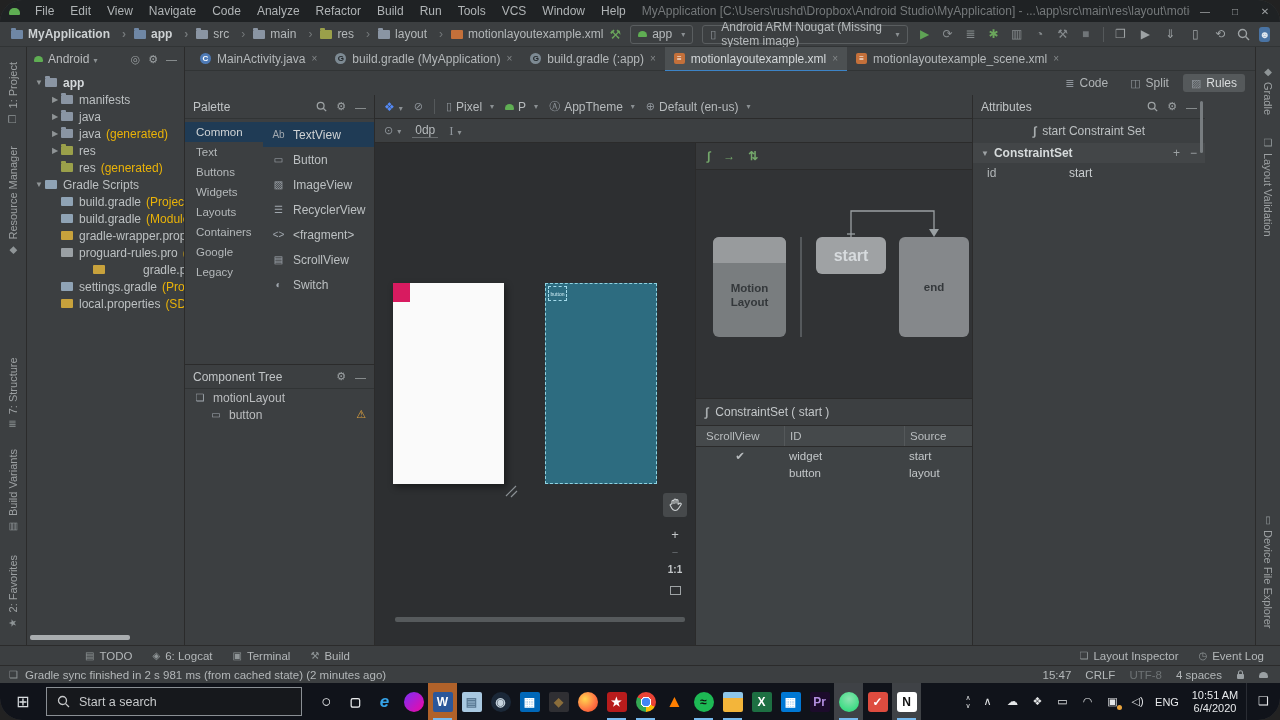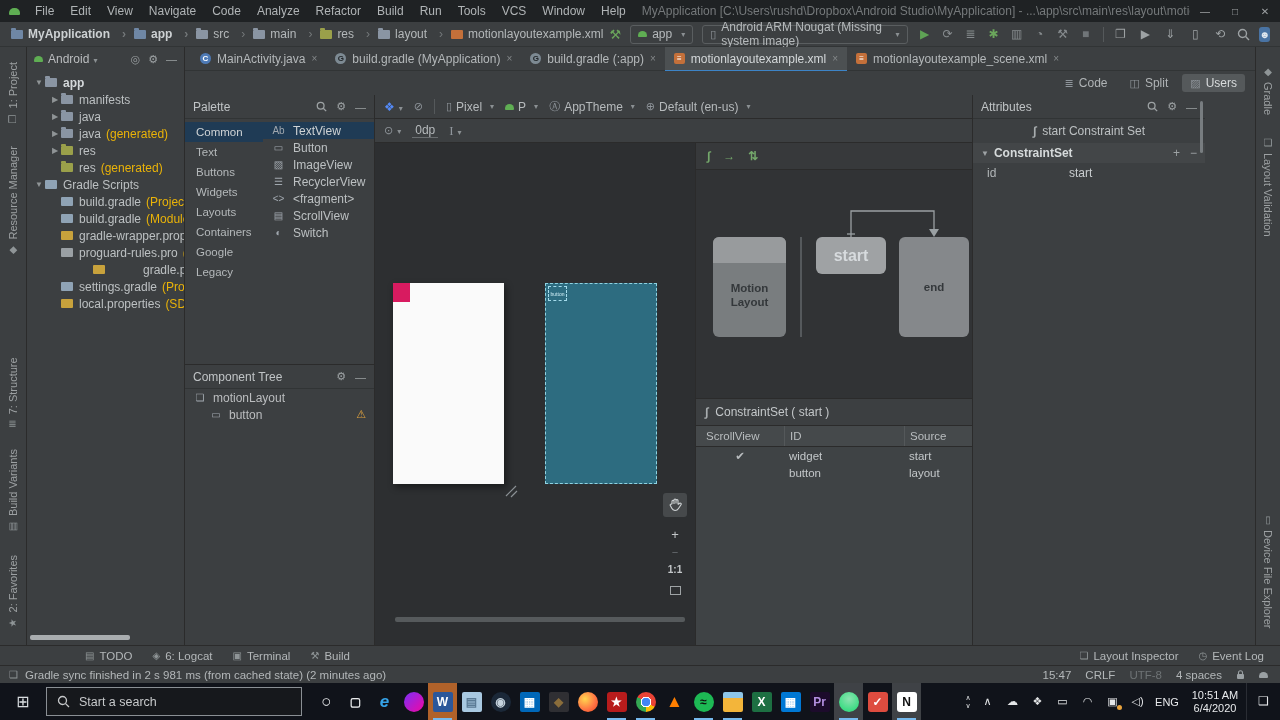--- a/index.html
+++ b/index.html
@@ -1,18 +1,18 @@
 <!DOCTYPE html>
 <html><head>
 <meta charset="utf-8">
 <style>
   * { margin:0; padding:0; box-sizing:border-box; }
   html,body { background:#222; }
   #screen{position:relative;width:1280px;height:720px;background:#3c3f41;overflow:hidden;
-    font-family:"Liberation Sans",sans-serif;font-size:12px;color:#bbbdbf;cursor:default;}
+    font-family:"Liberation Sans",sans-serif;font-size:12px;color:#bbbdbf;cursor:default;border-radius:22px;}
 
   
   .titlebar{position:absolute;left:0;top:0;width:1280px;height:22px;background:#1f2224;display:flex;align-items:center;}
   .droid{display:inline-block;width:11px;height:7px;background:#5fae53;border-radius:5px 5px 1px 1px;}
   .droid.sm{width:9px;height:6px;background:#9aa0a3;}
   .titlebar .droid{margin:0 7px 0 9px;}
   .menu-item{padding:0 8px;color:#b0b4b6;height:22px;line-height:22px;}
   .win-title{flex:1;color:#75797b;margin-left:8px;white-space:nowrap;overflow:hidden;}
   .wc{width:30px;text-align:center;color:#9ea2a4;font-size:10px;}
 
@@ -75,21 +75,21 @@
 
   
   .palette{position:absolute;left:185px;top:95px;width:190px;height:270px;border-right:1px solid #2b2b2b;border-bottom:1px solid #2b2b2b;background:#3c3f41;display:flex;flex-direction:column;}
   .pan-head{height:24px;flex:none;display:flex;align-items:center;gap:9px;padding:0 8px;border-bottom:1px solid #313435;}
   .pan-title{flex:1;color:#c0c4c6;}
   .pal-body{flex:1;display:flex;min-height:0;}
   .pal-cats{width:78px;padding-top:3px;}
   .pal-cat{height:20px;line-height:20px;padding-left:11px;font-size:11.5px;color:#b4b8ba;}
   .pal-cat.sel,.pal-item.sel{background:#1f3b55;color:#cfd3d5;}
   .pal-items{flex:1;padding-top:3px;}
-  .pal-item{height:17px;display:flex;align-items:center;gap:6px;padding-left:7px;color:#bcc0c2;}
+  .pal-item{height:25px;display:flex;align-items:center;gap:6px;padding-left:7px;color:#bcc0c2;}
   .pico{width:17px;text-align:center;color:#a0a7ae;font-size:10px;flex:none;}
 
   
   .comptree{position:absolute;left:185px;top:365px;width:190px;height:280px;border-right:1px solid #2b2b2b;background:#3c3f41;}
   .ct-row{height:17px;display:flex;align-items:center;gap:6px;padding-left:8px;padding-right:8px;}
   .ct-warn{margin-left:auto;color:#e0a23e;font-size:11px;}
 
   
   .designer{position:absolute;left:375px;top:95px;width:647px;height:550px;display:flex;flex-direction:column;background:#313335;}
   .dtb{height:24px;flex:none;display:flex;align-items:center;gap:11px;padding:0 9px;border-bottom:1px solid #2b2b2b;background:#3c3f41;}
@@ -317,21 +317,21 @@
   <span class="mode">
         <span class="mico">≣</span>
         <span>Code</span>
       </span>
       <span class="mode">
         <span class="mico">◫</span>
         <span>Split</span>
       </span>
       <span class="mode sel">
         <span class="mico">▨</span>
-        <span>Users</span>
+        <span>Rules</span>
       </span>
     </div>
 
   <div class="leftstrip">
     <div class="sgroup top">
 
     <span class="stripv">
           <span class="sg">❐</span>
           <span>1: Project</span>
         </span>

